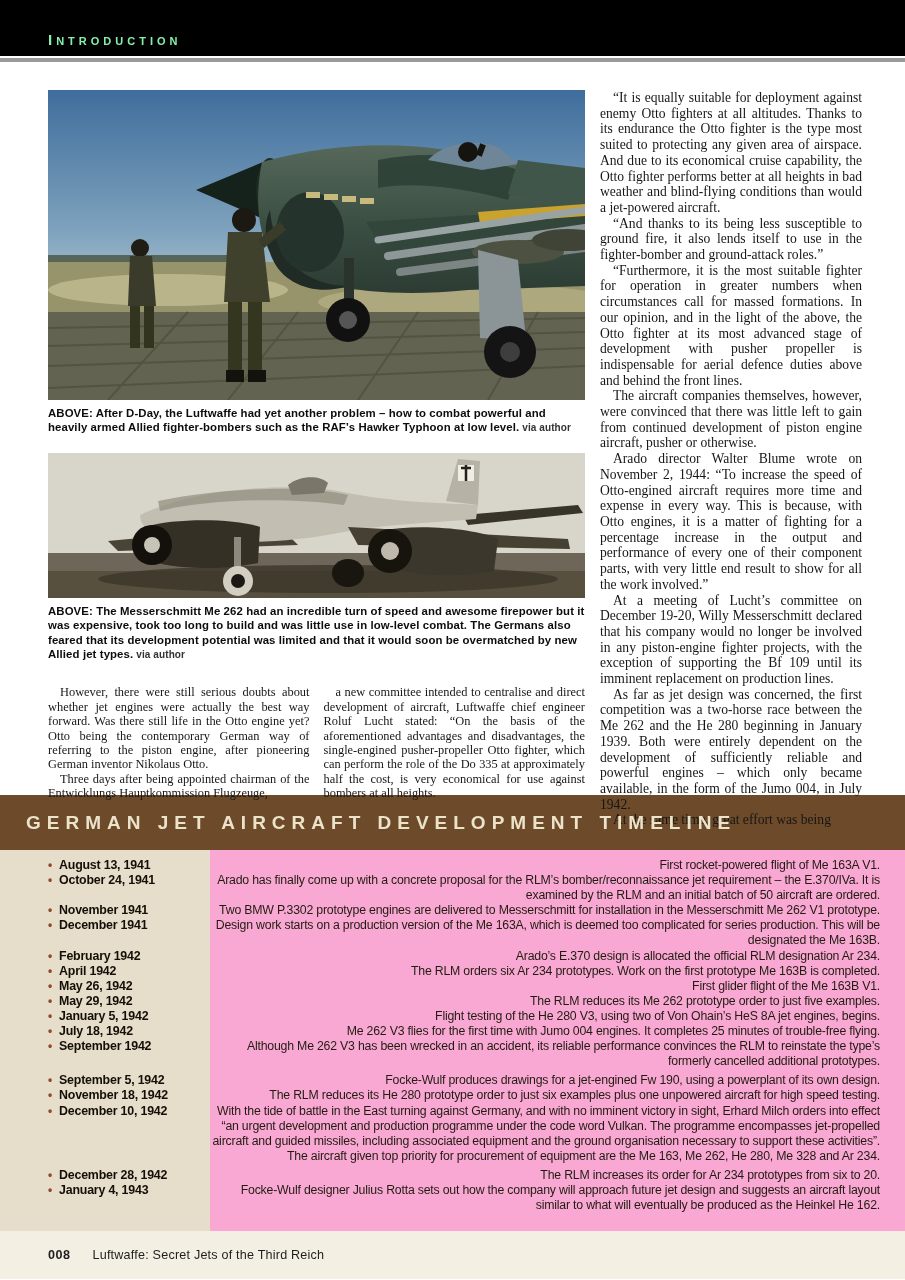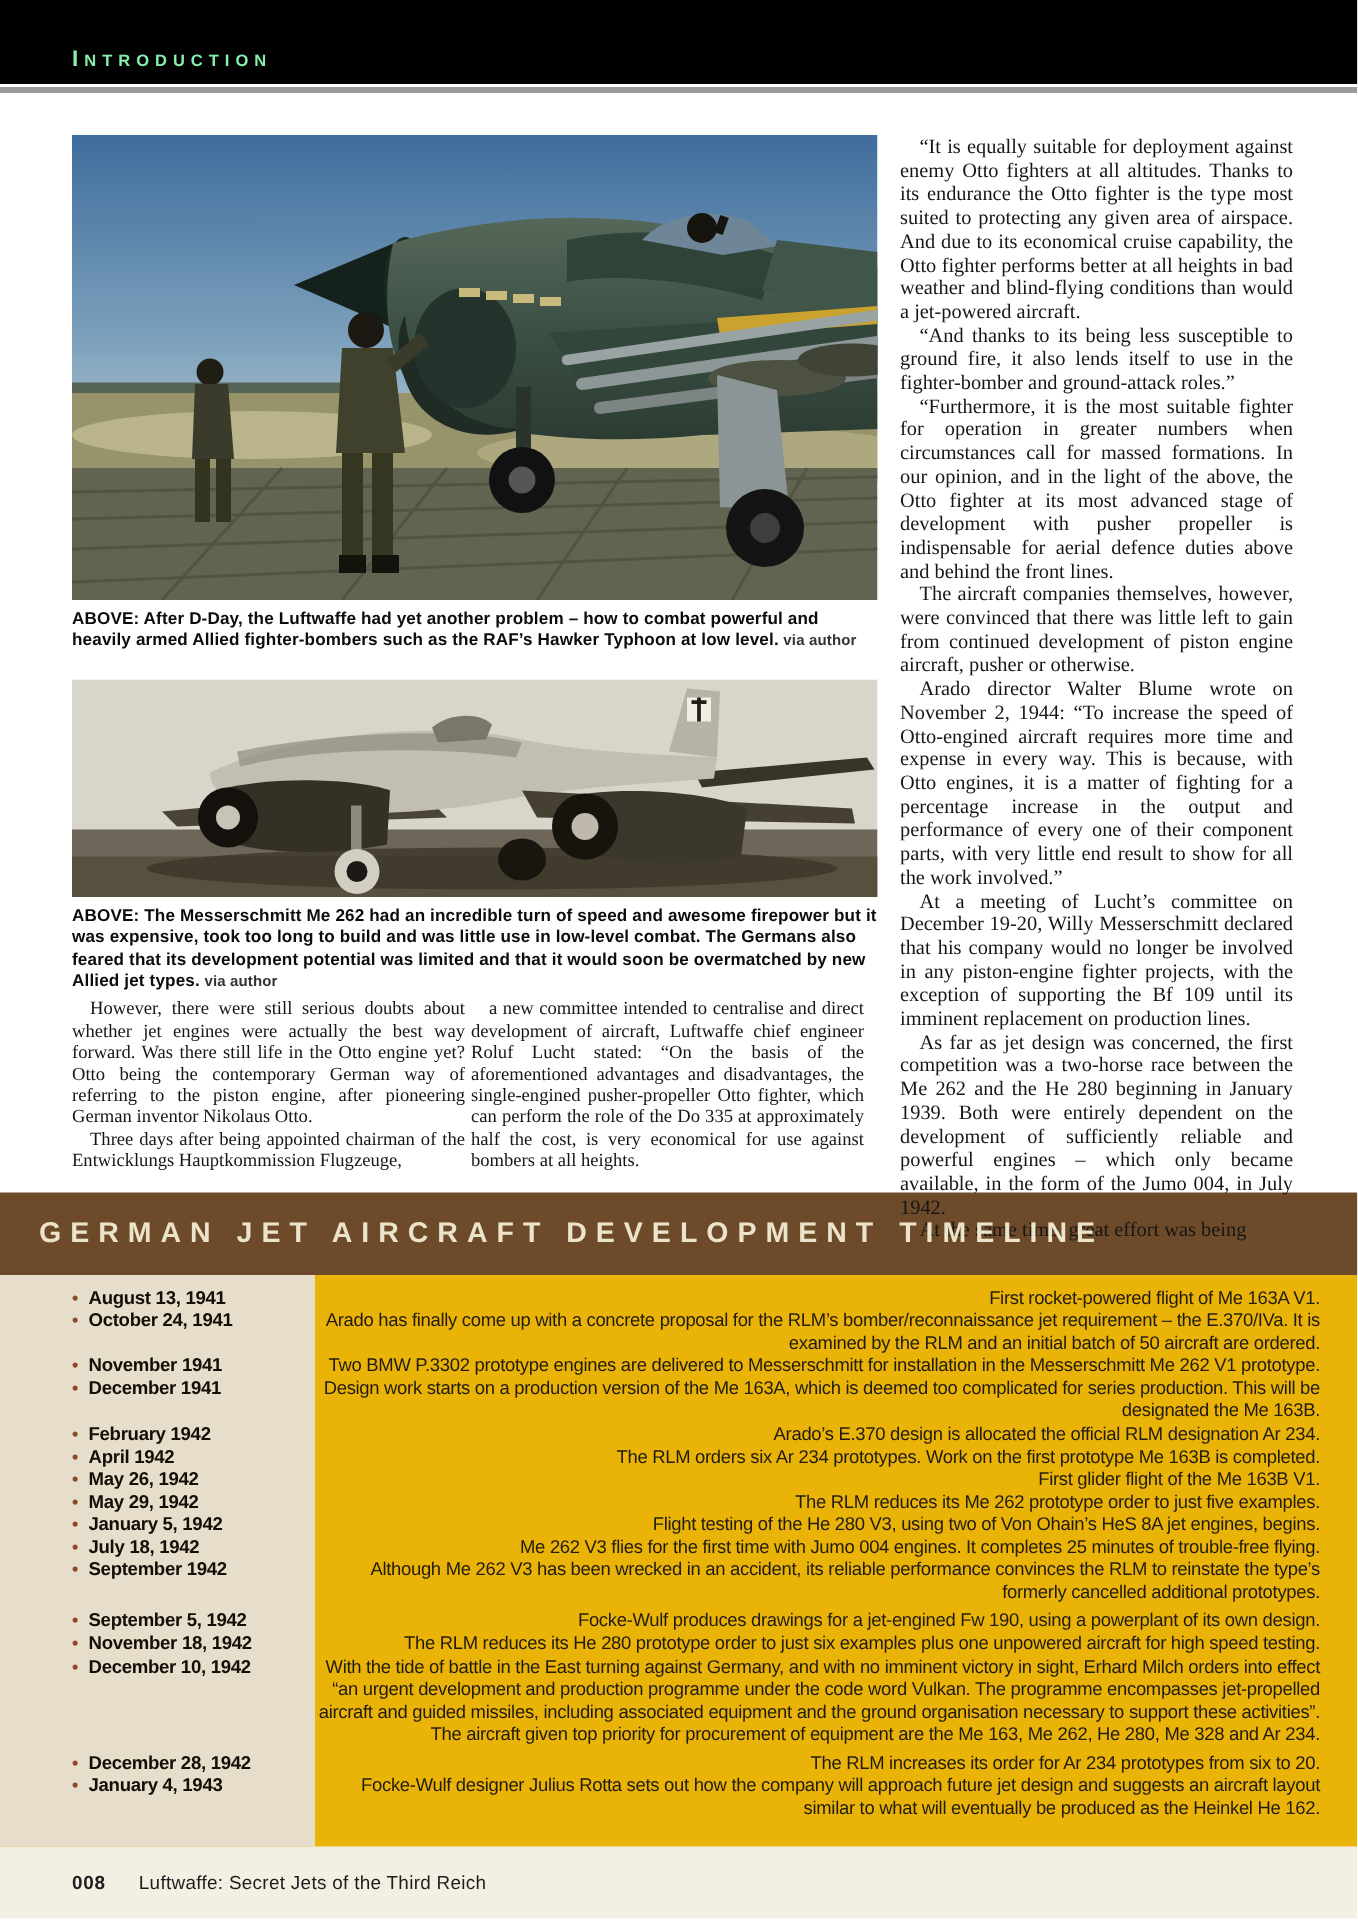--- a/index.html
+++ b/index.html
@@ -34,38 +34,38 @@
   .rightcol p { text-indent:13px; }
 
   figure.photo { width:537px; display:block; line-height:0; }
   .caption {
     margin-top:6px; font-size:11.4px; line-height:14.4px; font-weight:bold;
     color:#0c0c0c; letter-spacing:.1px;
   }
   .caption .credit { font-size:10px; color:#333; margin-left:3px; }
   .photo2wrap { margin-top:17px; }
 
-  .bodycols { display:flex; margin-top:3px; gap:4px; }
+  .bodycols { display:flex; margin-top:23px; gap:14px; }
   .bodycols .col {
     width:262px; font-family:"Liberation Serif", serif; font-size:12.4px;
     line-height:14.4px; color:#161616; text-align:justify;
   }
   .bodycols .col p { text-indent:12px; }
 
   
   .t-head {
     height:55px; background:#6d4a29; display:flex; align-items:center;
     padding-left:26px;
   }
   .t-head h2 {
     color:#ebe3ca; font-size:19px; font-weight:bold; letter-spacing:6px;
     font-family:"Liberation Sans", sans-serif;
   }
   .t-body {
-    position:relative; height:381px; background:#eab308;
+    position:relative; height:381px; background:#f9a8d4;
     padding:8px 25px 0 48px;
   }
   .t-datebg {
     position:absolute; left:0; top:0; bottom:0; width:210px;
     background:#e6decb;
   }
   .t-rows { position:relative; z-index:1; }
   .t-row { display:flex; align-items:flex-start; }
   .t-date {
     width:162px; flex:none; font-weight:bold; font-size:12.4px;

